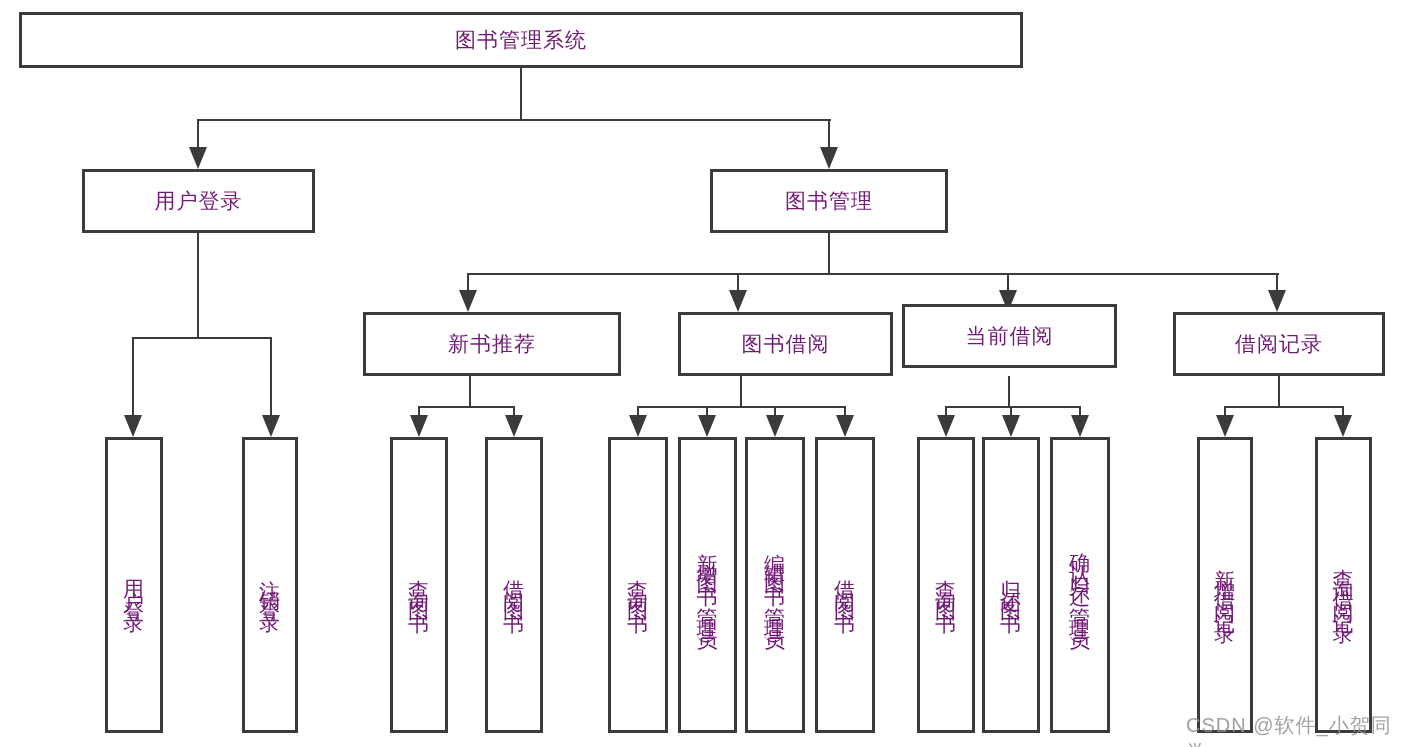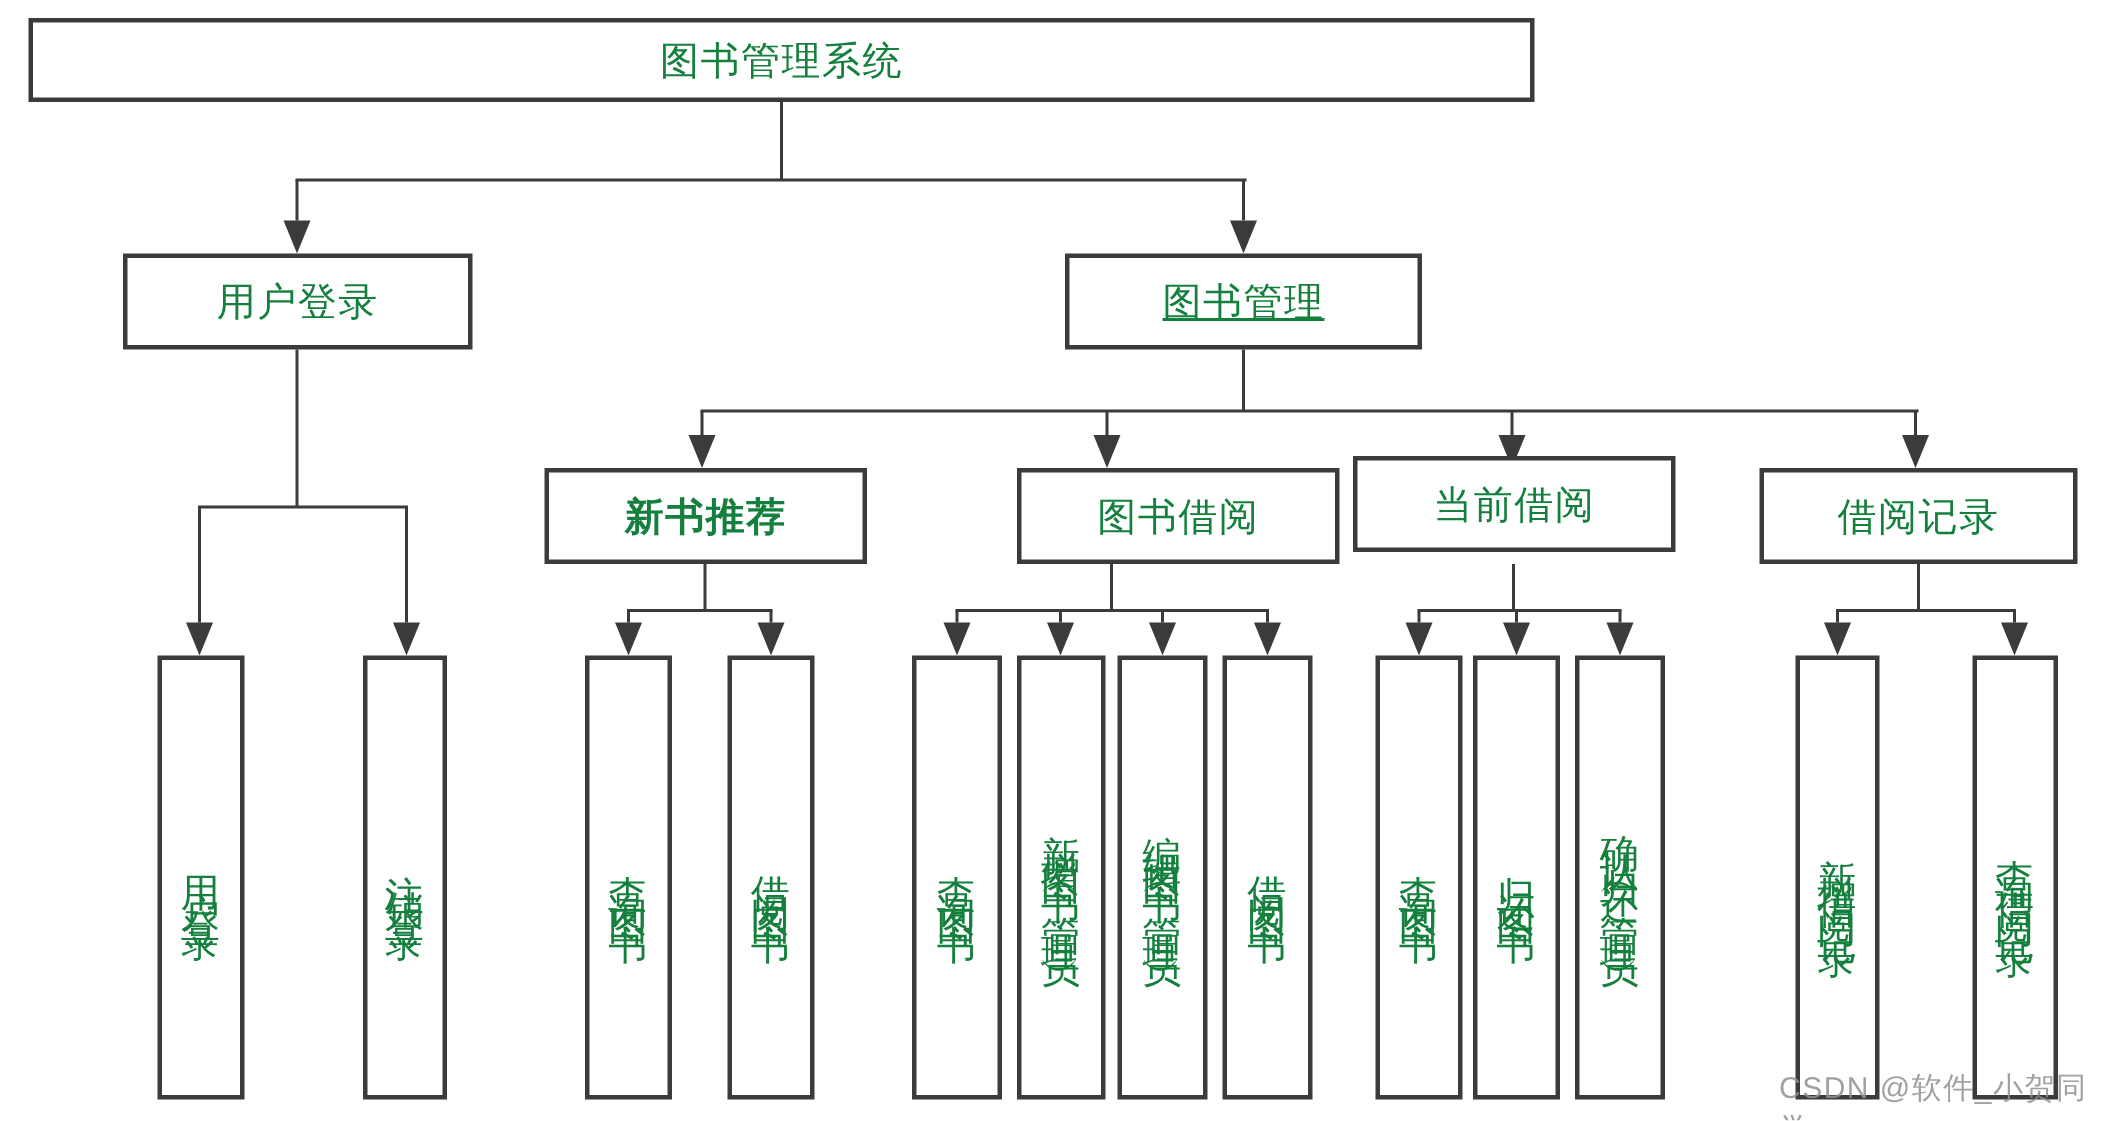--- a/index.html
+++ b/index.html
@@ -10,22 +10,22 @@
     font-family:"Liberation Sans","DejaVu Sans",sans-serif;
     overflow:hidden;
   }
   
   .node{
     position:absolute;
     box-sizing:border-box;
     border:3px solid #3b3b3b;
     background:#ffffff;
     display:flex;align-items:center;justify-content:center;
-    color:#15803d;
-    font-size:26px;
+    color:#701a75;
+    font-size:21px;
     letter-spacing:1px;
     white-space:nowrap;
   }
   .leaf span{
     writing-mode:vertical-rl;
     text-orientation:mixed;
     letter-spacing:11px;
     line-height:1;
     white-space:nowrap;
   }
@@ -63,37 +63,37 @@
   </div>
 
   <div class="vline" style="left:520px;top:68px;height:52px;"></div>
   <div class="hline" style="left:197px;top:119px;width:634px;"></div>
   <div class="arrow" style="left:197px;top:120px;height:27px;"></div>
   <div class="arrow" style="left:828px;top:120px;height:27px;"></div>
 
   <div class="node" style="left:82px;top:169px;width:233px;height:64px;">
     <span>用户登录</span>
   </div>
-  <div class="node" style="left:710px;top:169px;width:238px;height:64px;text-decoration:underline;">
+  <div class="node" style="left:710px;top:169px;width:238px;height:64px;">
     <span>图书管理</span>
   </div>
 
   <div class="vline" style="left:197px;top:233px;height:105px;"></div>
   <div class="hline" style="left:132px;top:337px;width:140px;"></div>
   <div class="arrow" style="left:132px;top:338px;height:77px;"></div>
   <div class="arrow" style="left:270px;top:338px;height:77px;"></div>
 
   <div class="vline" style="left:828px;top:233px;height:41px;"></div>
   <div class="hline" style="left:467px;top:273px;width:812px;"></div>
   <div class="arrow" style="left:467px;top:274px;height:16px;"></div>
   <div class="arrow" style="left:737px;top:274px;height:16px;"></div>
   <div class="arrow" style="left:1007px;top:274px;height:16px;"></div>
   <div class="arrow" style="left:1276px;top:274px;height:16px;"></div>
 
-  <div class="node" style="left:363px;top:312px;width:215px;height:64px;font-weight:bold;">
+  <div class="node" style="left:363px;top:312px;width:258px;height:64px;">
     <span>新书推荐</span>
   </div>
   <div class="node" style="left:634px;top:312px;width:215px;height:64px;margin-left:44px;">
     <span>图书借阅</span>
   </div>
   <div class="node" style="left:902px;top:304px;width:215px;height:64px;">
     <span>当前借阅</span>
   </div>
   <div class="node" style="left:1173px;top:312px;width:212px;height:64px;">
     <span>借阅记录</span>

